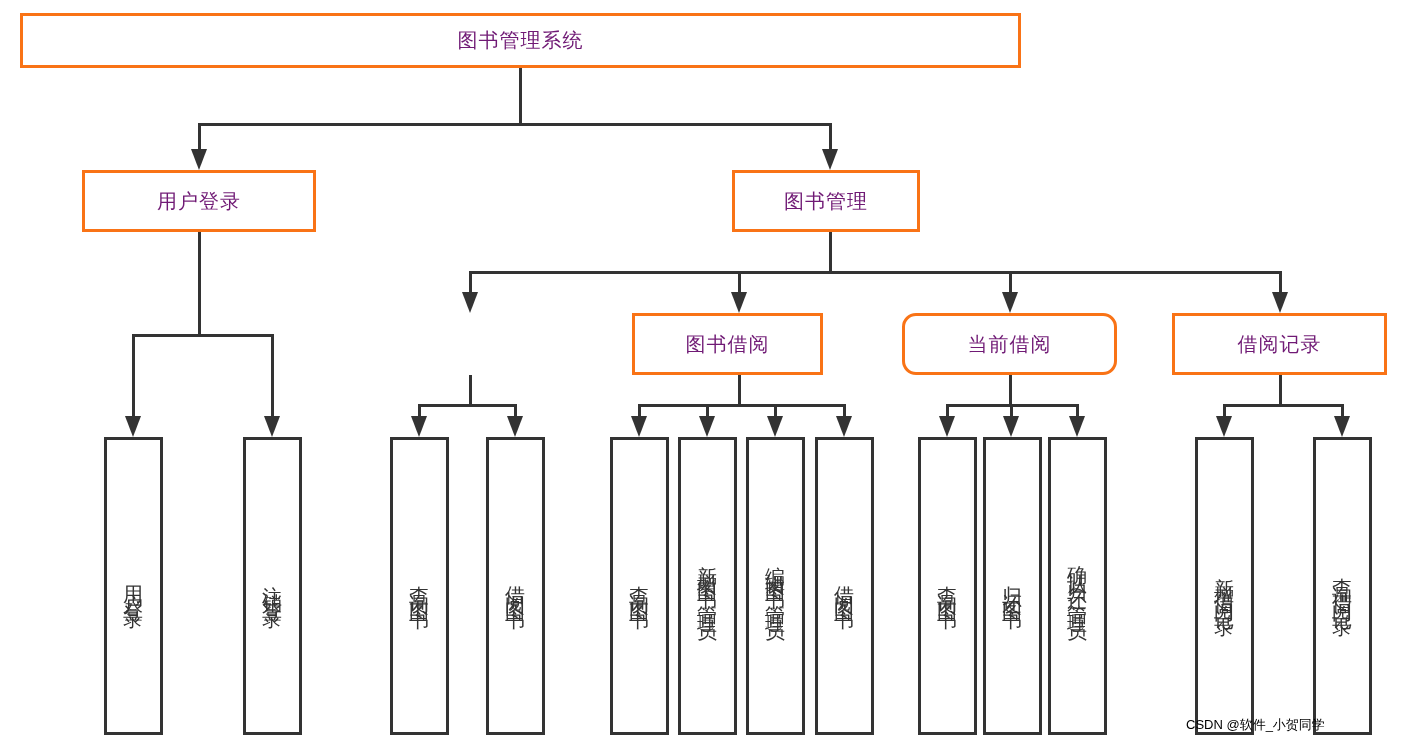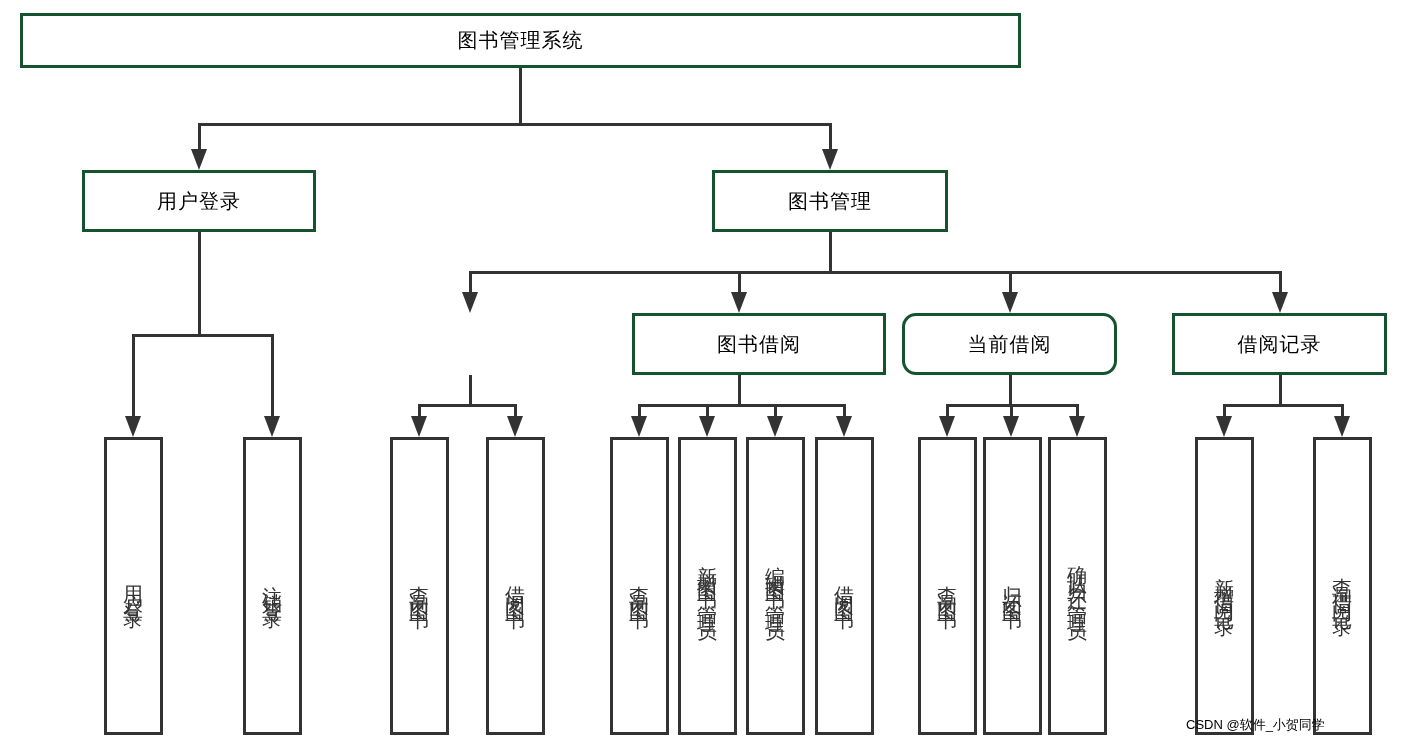--- a/index.html
+++ b/index.html
@@ -10,26 +10,26 @@
     overflow: hidden;
   }
   .canvas {
     position: relative;
     width: 1405px; height: 747px;
     background: #ffffff;
   }
   .node {
     position: absolute;
     box-sizing: border-box;
-    border: 3px solid #14532d;
+    border: 3px solid #f97316;
     background: #ffffff;
     display: flex;
     align-items: center;
     justify-content: center;
-    color: #000000;
+    color: #701a75;
     font-size: 20px;
     letter-spacing: 1px;
     z-index: 2;
   }
   .root-node { border-width: 3px; font-size: 20px; }
   .vnode {
     position: absolute;
     box-sizing: border-box;
     border: 3px solid #333333;
     background: #ffffff;
@@ -75,41 +75,41 @@
   <div class="node root-node" style="left:20px; top:13px; width:1001px; height:55px;">图书管理系统</div>
 
   <div class="vline" style="left:519px; top:68px; height:56px;"></div>
   <div class="hline" style="left:198px; top:123px; width:634px;"></div>
   <div class="vline" style="left:198px; top:124px; height:25px;"></div>
   <div class="arrow" style="left:191px; top:149px;"></div>
   <div class="vline" style="left:829px; top:124px; height:25px;"></div>
   <div class="arrow" style="left:822px; top:149px;"></div>
 
   <div class="node" style="left:82px; top:170px; width:234px; height:62px;">用户登录</div>
-  <div class="node" style="left:712px; top:170px; width:236px; height:62px;">图书管理</div>
+  <div class="node" style="left:732px; top:170px; width:188px; height:62px;">图书管理</div>
 
   <div class="vline" style="left:198px; top:232px; height:103px;"></div>
   <div class="hline" style="left:132px; top:334px; width:142px;"></div>
   <div class="vline" style="left:132px; top:335px; height:81px;"></div>
   <div class="arrow" style="left:125px; top:416px;"></div>
   <div class="vline" style="left:271px; top:335px; height:81px;"></div>
   <div class="arrow" style="left:264px; top:416px;"></div>
 
   <div class="vline" style="left:829px; top:232px; height:40px;"></div>
   <div class="hline" style="left:469px; top:271px; width:813px;"></div>
   <div class="vline" style="left:469px; top:272px; height:20px;"></div>
   <div class="arrow" style="left:462px; top:292px;"></div>
   <div class="vline" style="left:738px; top:272px; height:20px;"></div>
   <div class="arrow" style="left:731px; top:292px;"></div>
   <div class="vline" style="left:1009px; top:272px; height:20px;"></div>
   <div class="arrow" style="left:1002px; top:292px;"></div>
   <div class="vline" style="left:1279px; top:272px; height:20px;"></div>
   <div class="arrow" style="left:1272px; top:292px;"></div>
 
-  <div class="node" style="left:632px; top:313px; width:254px; height:62px;">图书借阅</div>
+  <div class="node" style="left:632px; top:313px; width:191px; height:62px;">图书借阅</div>
   <div class="node" style="left:902px; top:313px; width:215px; height:62px;border-radius:14px;">当前借阅</div>
   <div class="node" style="left:1172px; top:313px; width:215px; height:62px;">借阅记录</div>
 
   <div class="vline" style="left:469px; top:375px; height:30px;"></div>
   <div class="hline" style="left:418px; top:404px; width:99px;"></div>
   <div class="vline" style="left:418px; top:405px; height:11px;"></div>
   <div class="arrow" style="left:411px; top:416px;"></div>
   <div class="vline" style="left:514px; top:405px; height:11px;"></div>
   <div class="arrow" style="left:507px; top:416px;"></div>
 

